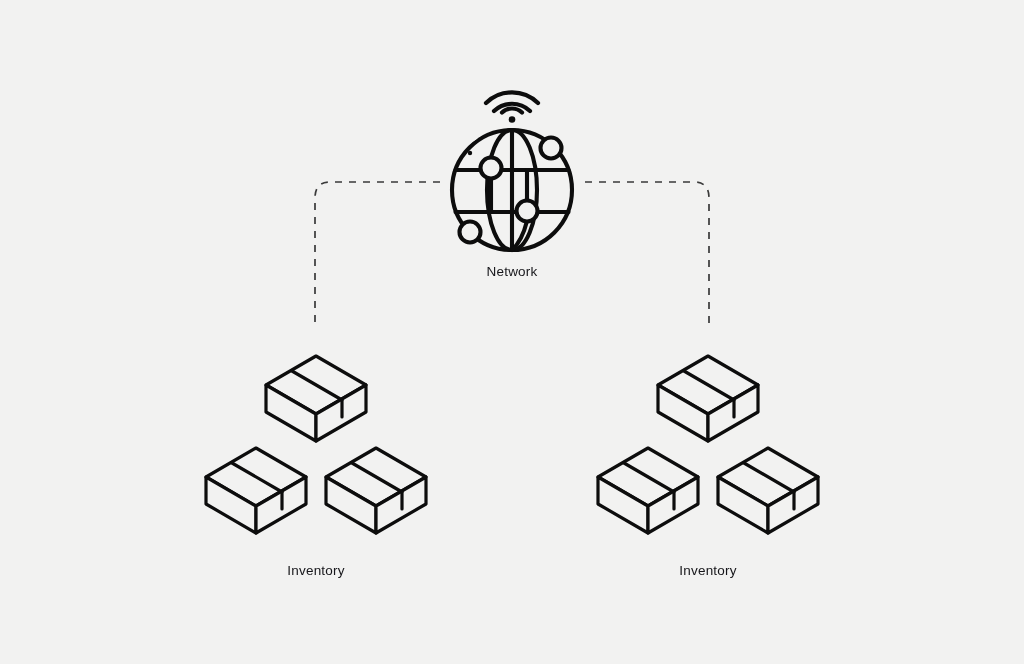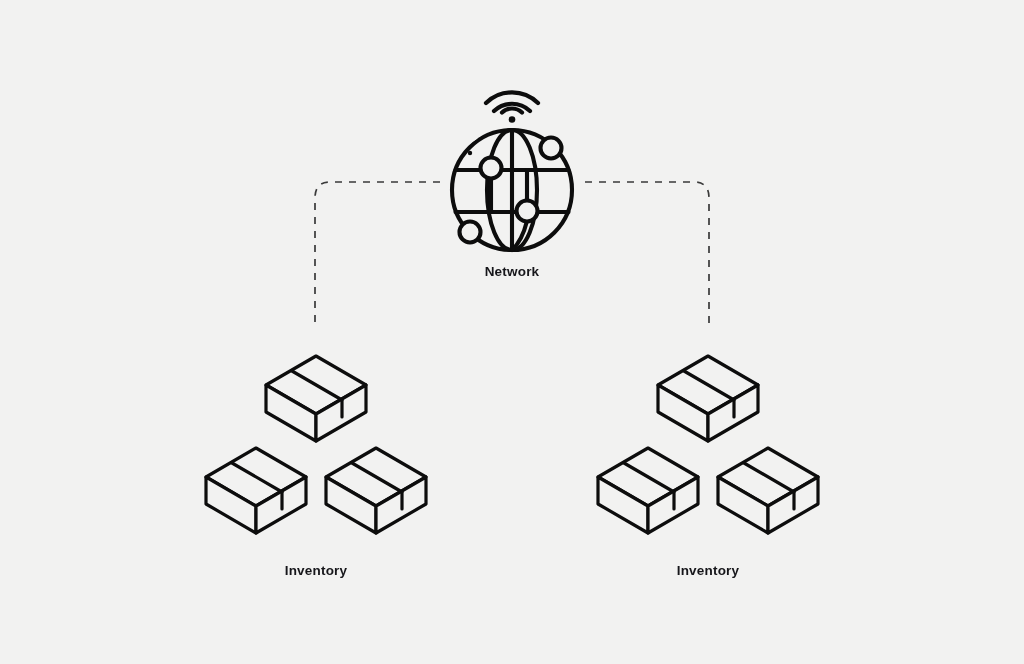--- a/index.html
+++ b/index.html
@@ -12,21 +12,20 @@
     height: 664px;
     background: #f2f2f1;
     font-family: "Liberation Sans", sans-serif;
     overflow: hidden;
   }
   #diagram-root {
     position: relative;
     width: 1024px;
     height: 664px;
     background: #f2f2f1;
-    font-weight: bold;
   }
   #diagram-svg {
     position: absolute;
     left: 0;
     top: 0;
     width: 1024px;
     height: 664px;
     display: block;
   }
   .node-label {

